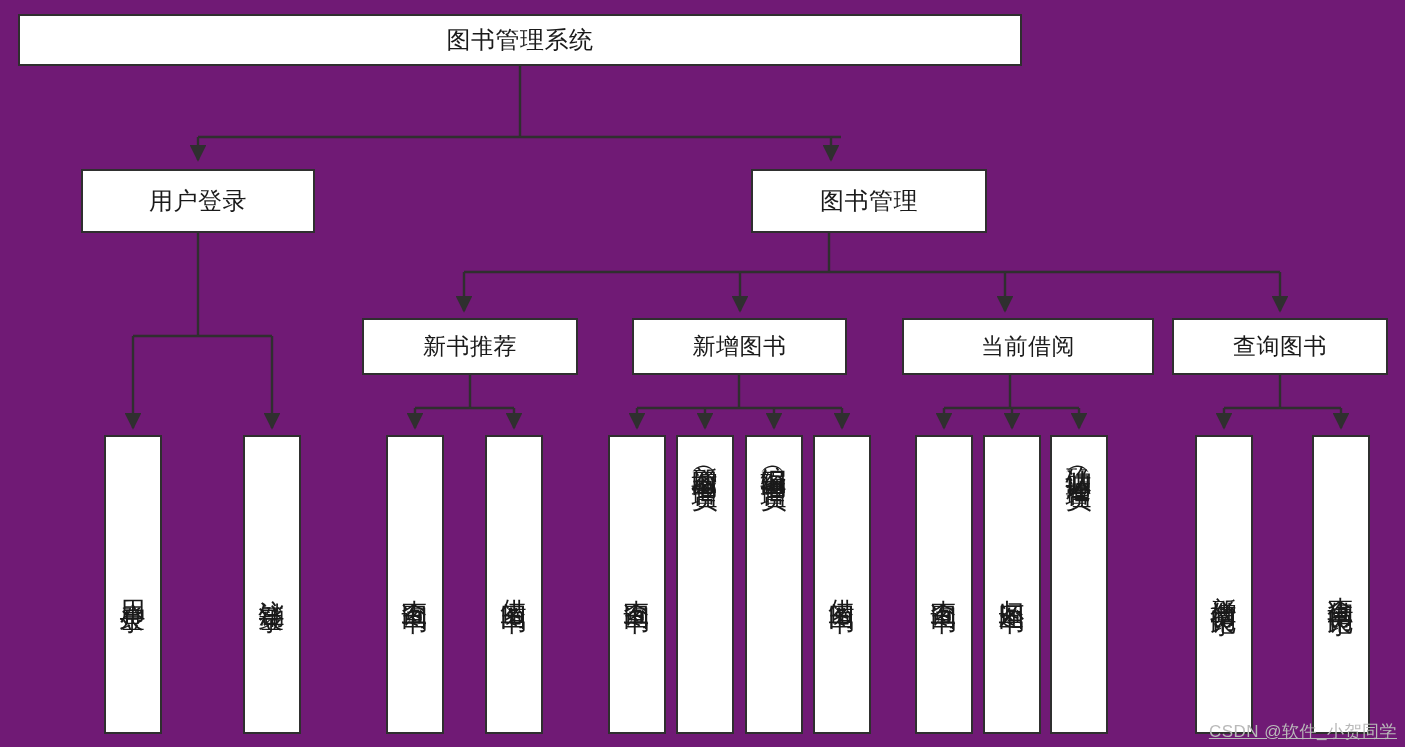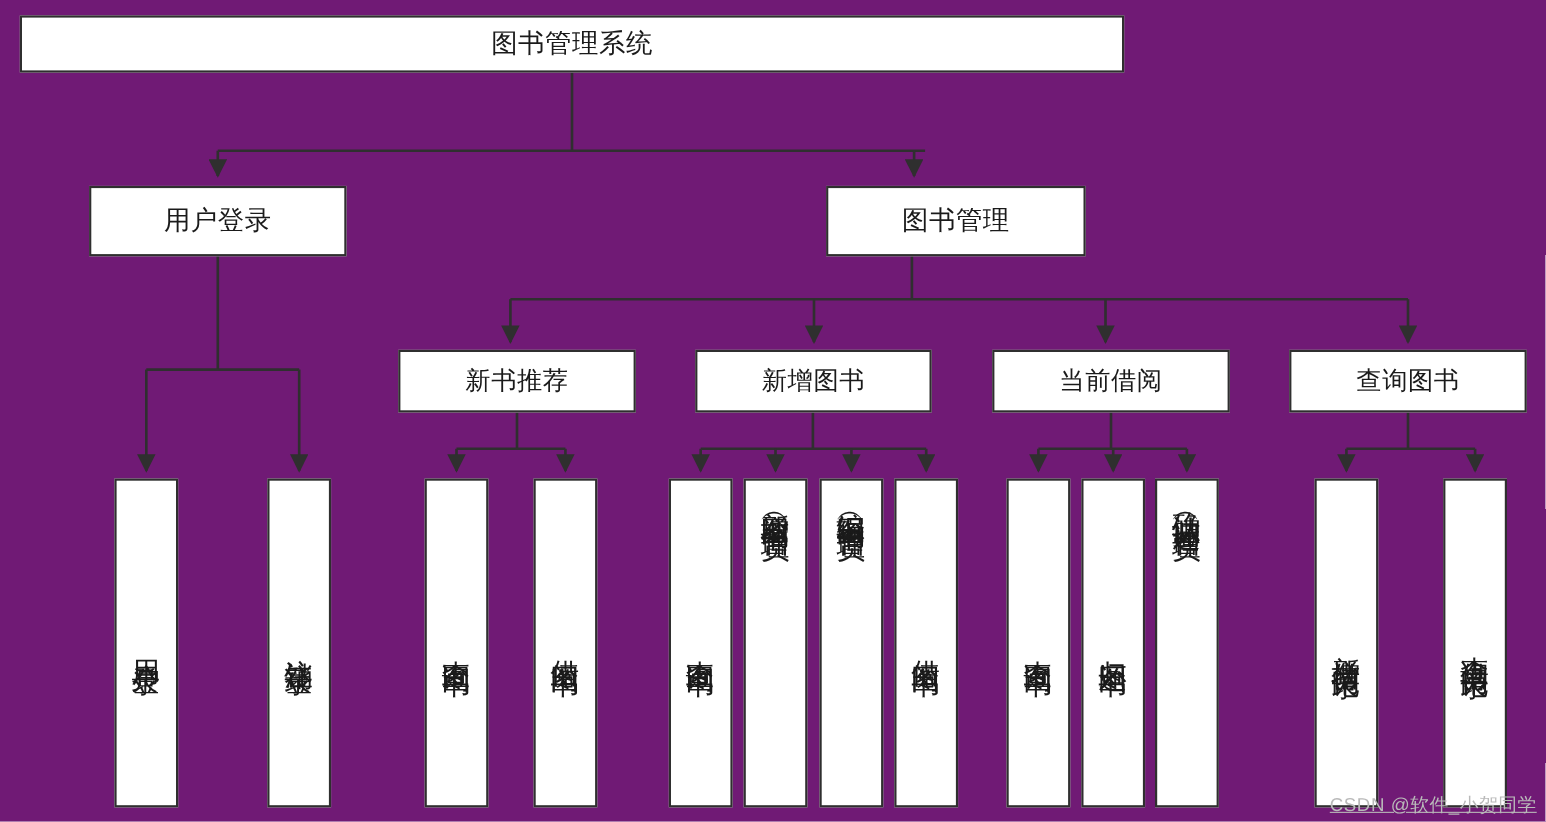--- a/index.html
+++ b/index.html
@@ -149,21 +149,21 @@
   </div>
 
   <div class="node horiz lvl3" style="left:362px; top:318px; width:216px; height:57px;font-family:Liberation Serif, serif;">
     <span class="label">新书推荐</span>
   </div>
 
   <div class="node horiz lvl3" style="left:632px; top:318px; width:215px; height:57px;">
     <span class="label">新增图书</span>
   </div>
 
-  <div class="node horiz lvl3" style="left:902px; top:318px; width:216px; height:57px;align-items:center;">
+  <div class="node horiz lvl3" style="left:902px; top:318px; width:252px; height:57px;align-items:center;">
     <span class="label">当前借阅</span>
   </div>
 
   <div class="node horiz lvl3" style="left:1172px; top:318px; width:216px; height:57px;">
     <span class="label">查询图书</span>
   </div>
 
   <div class="node vert center" style="left:104px; top:435px; width:58px; height:299px;">
     <span class="label">用户登录</span>
   </div>

